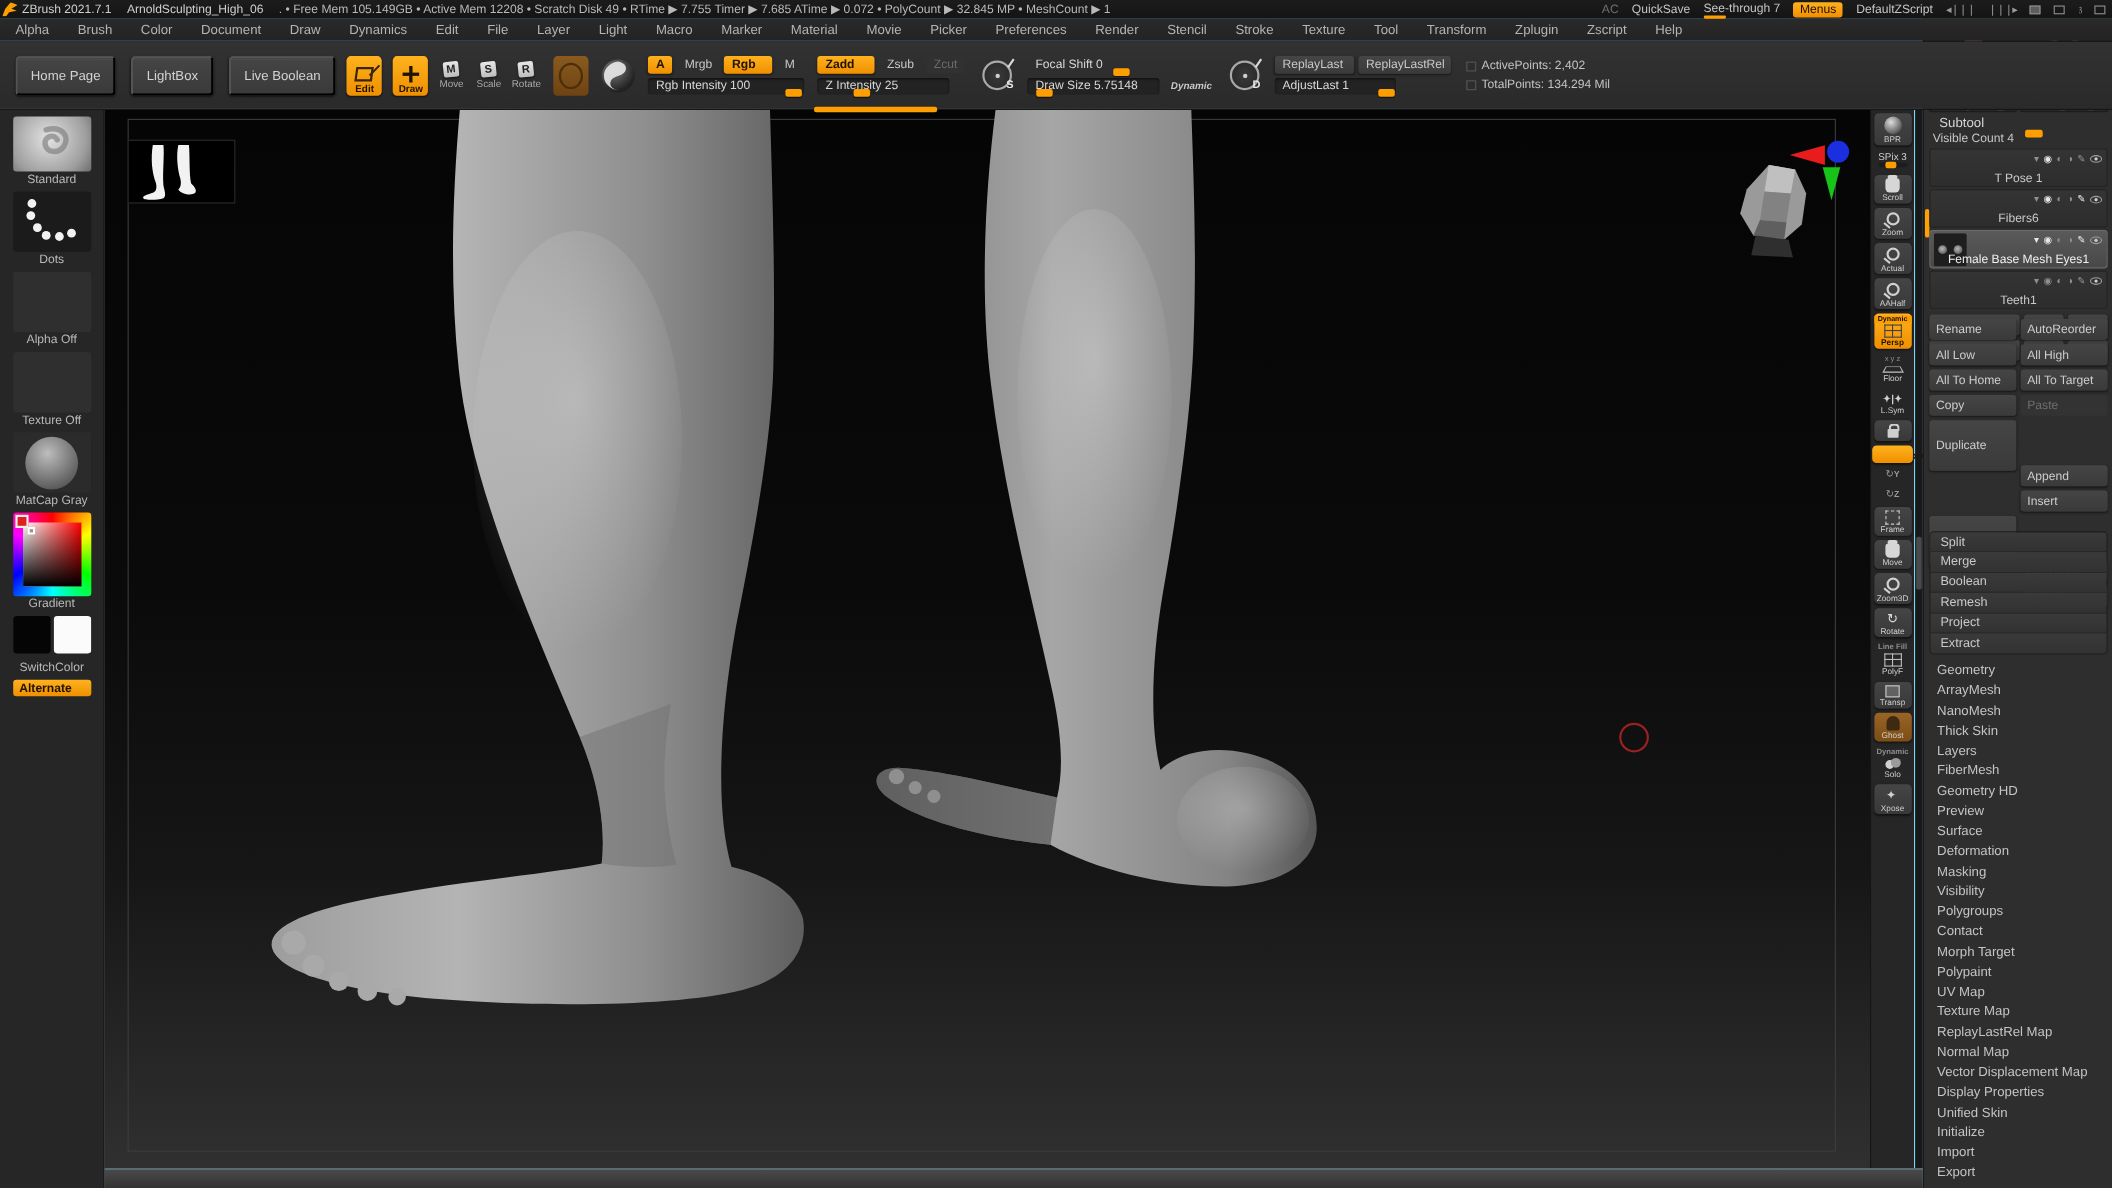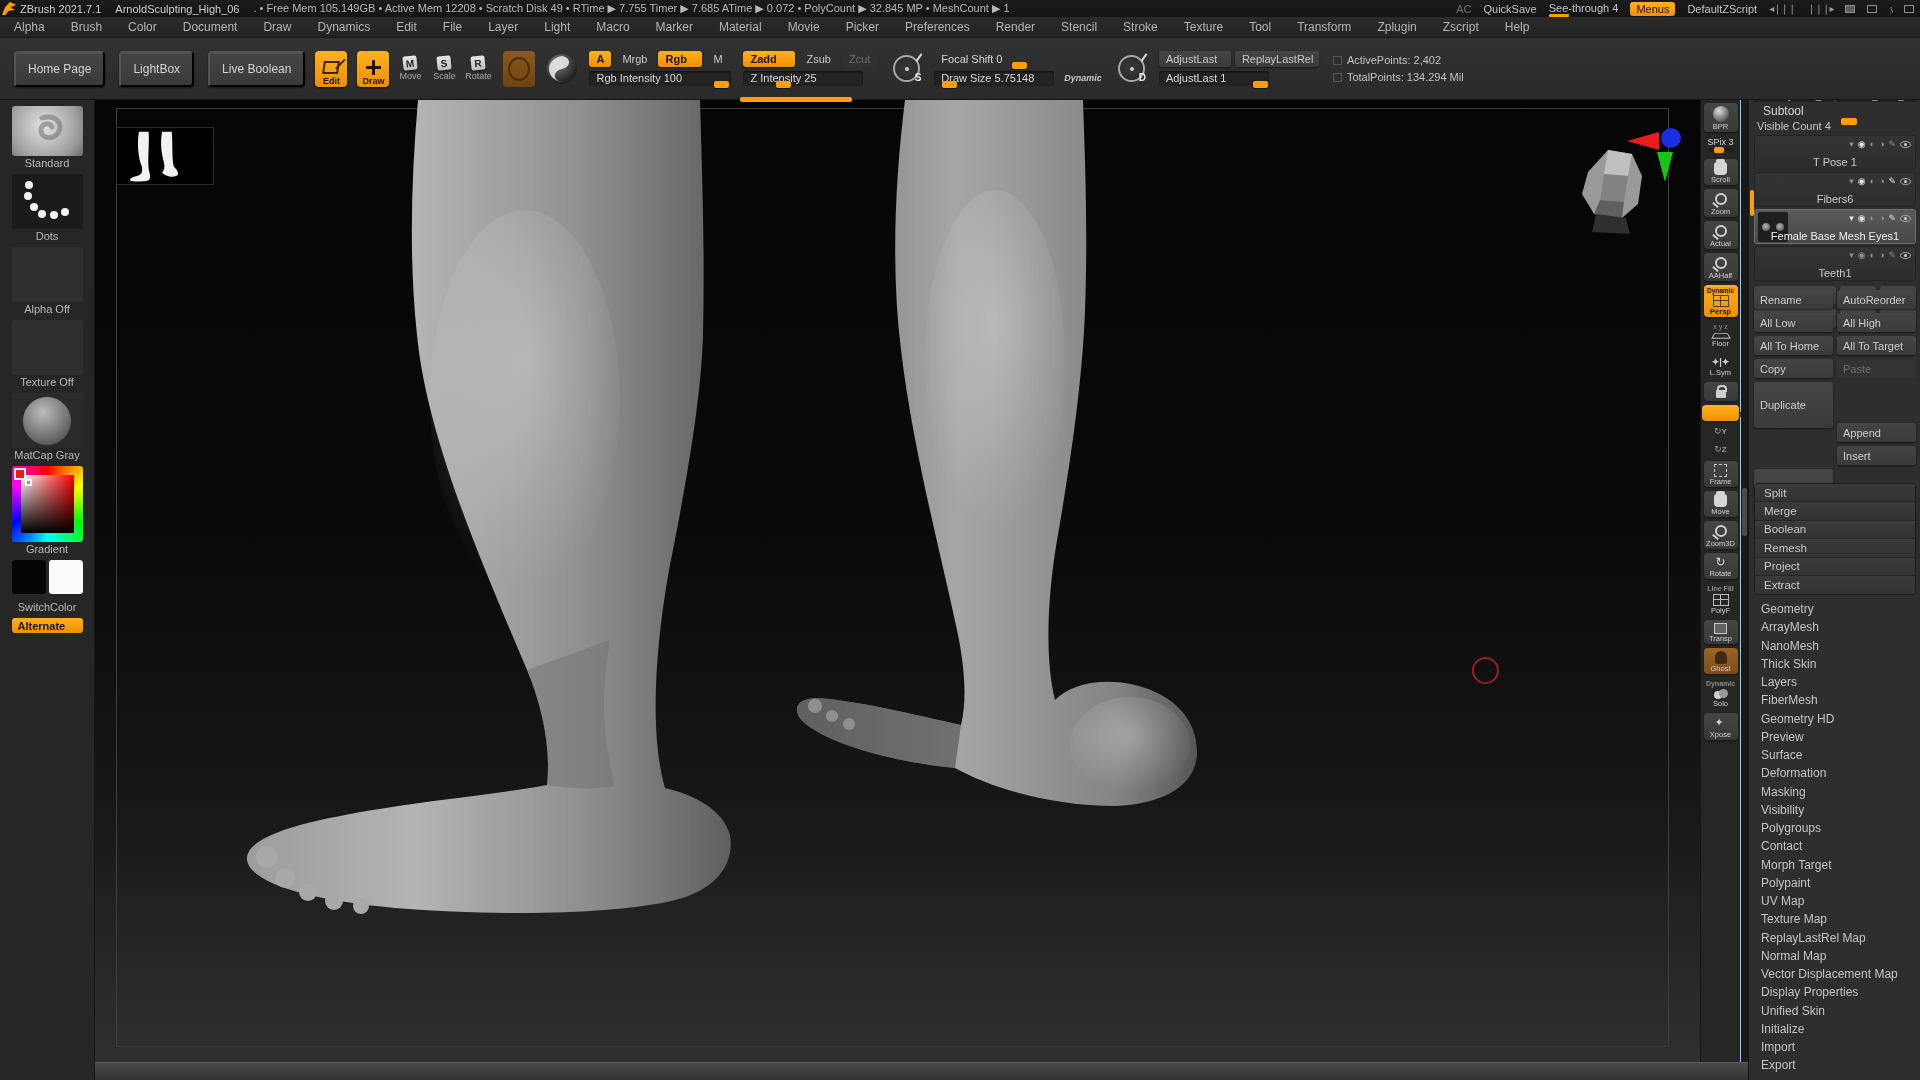--- a/index.html
+++ b/index.html
@@ -250,21 +250,21 @@
 <div id="app">
 
   <header class="titlebar">
     <span class="zlogo"></span>
     <span class="seg">ZBrush 2021.7.1</span>
     <span class="seg">ArnoldSculpting_High_06</span>
     <span class="seg stats">. • Free Mem 105.149GB • Active Mem 12208 • Scratch Disk 49 •  RTime ▶ 7.755  Timer ▶ 7.685  ATime ▶ 0.072  • PolyCount ▶ 32.845 MP   • MeshCount ▶ 1</span>
     <span class="tb-right">
       <span class="dim">AC</span>
       <span>QuickSave</span>
-      <span class="seethrough">See-through 4</span>
+      <span class="seethrough">See-through 7</span>
       <span class="menus-btn">Menus</span>
       <span>DefaultZScript</span>
       <span class="tb-ico">◂❘❘❘</span>
       <span class="tb-ico">❘❘❘▸</span>
       <span class="tb-sq fill"></span>
       <span class="tb-sq"></span>
       <span class="tb-ico">𝔷</span>
       <span class="tb-sq"></span>
     </span>
   </header>
@@ -381,21 +381,21 @@
     </div>
 
     <div class="sel-circle">
       <span class="dot"></span>
       <span class="pencil"></span>
       <span class="letter">D</span>
     </div>
 
     <div class="mode-col" style="margin-left:14px;">
       <div class="mode-row">
-        <span class="chip" style="width:72px;">AdjustLast</span>
+        <span class="chip" style="width:72px;">ReplayLast</span>
         <span class="chip" style="width:84px;">ReplayLastRel</span>
       </div>
       <div class="slider" style="width:110px;">
         <span>AdjustLast 1</span>
         <span class="knob" style="left:86%;"></span>
       </div>
     </div>
 
     <div class="pts">
       <span class="row">

